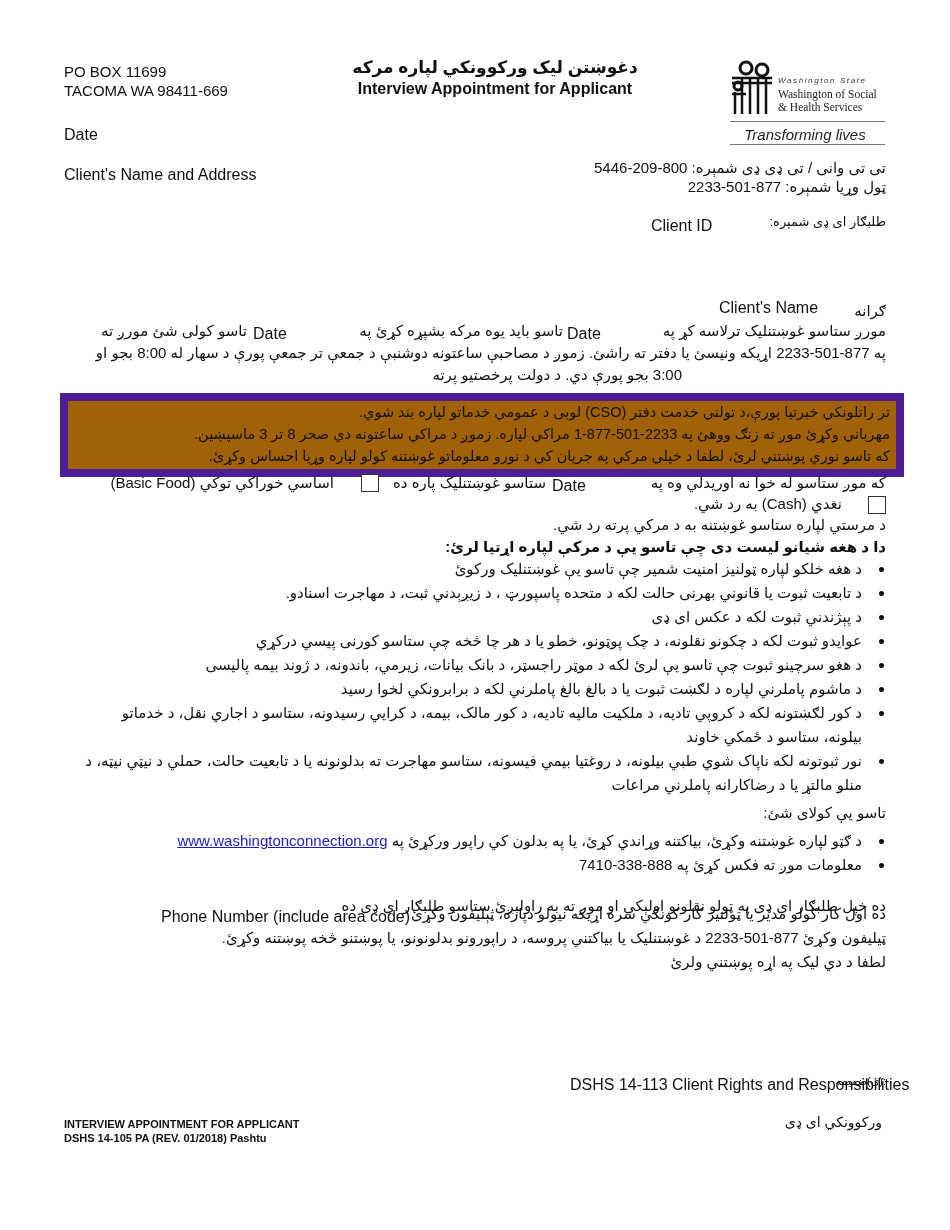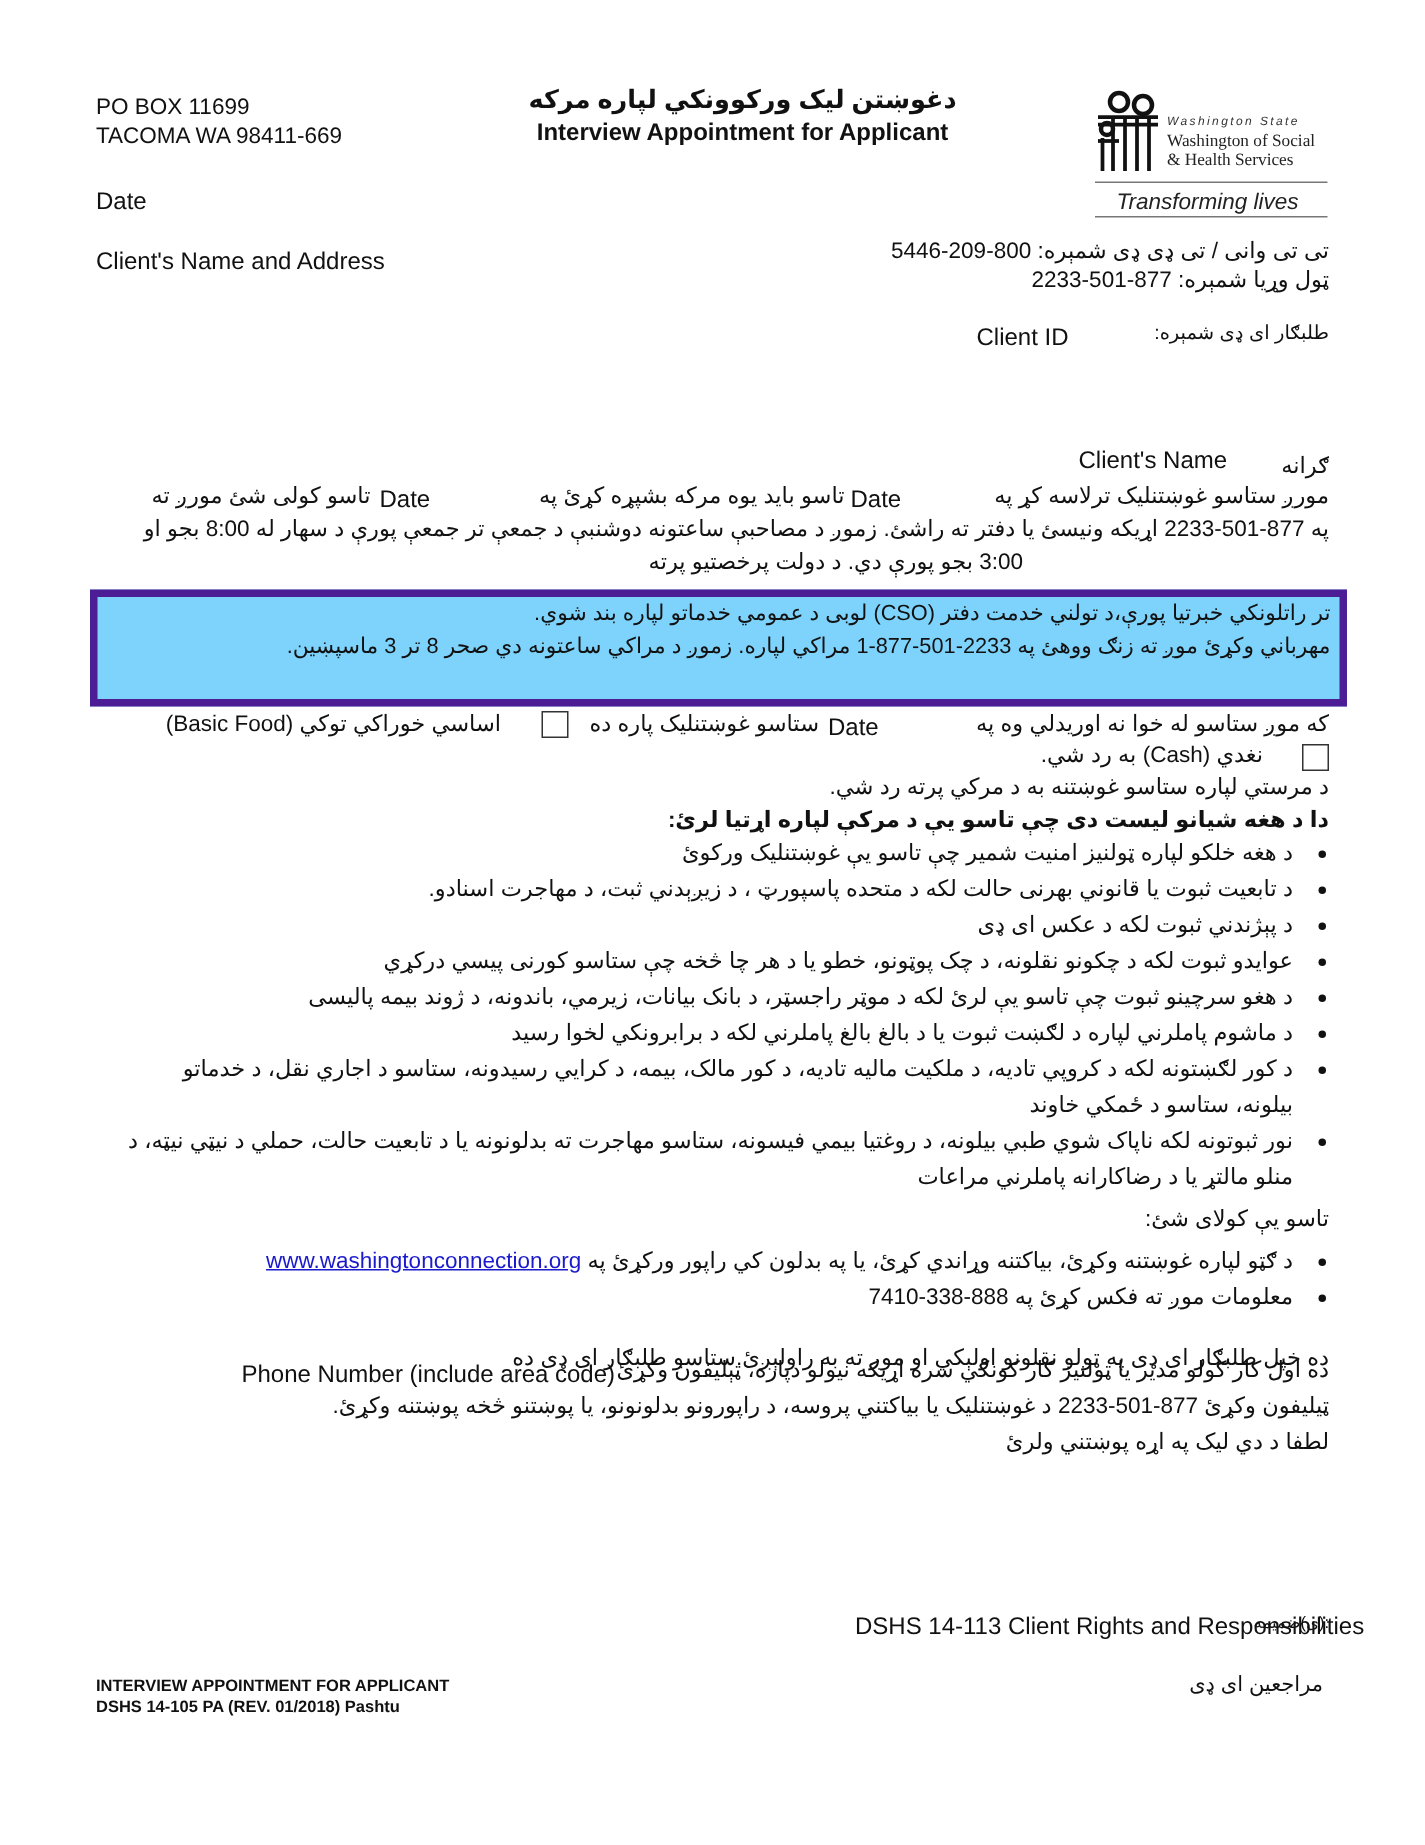--- a/index.html
+++ b/index.html
@@ -12,21 +12,21 @@
   .title-en { left: 300px; width: 390px; top: 80px; text-align: center; font-size: 16px; font-weight: bold; }
   .small { font-size: 16px; }
   .logo { left: 730px; top: 60px; width: 155px; height: 85px; }
   .logo-line { position: absolute; left: 0; width: 155px; height: 1px; background: #777; }
   .logo-ws { position: absolute; left: 48px; top: 16px; font-size: 8px; letter-spacing: 1.6px; font-style: italic; color: #333; }
   .logo-dept { position: absolute; left: 48px; top: 28px; font-size: 11.5px; line-height: 13px; font-family: "Liberation Serif", serif; color: #222; }
   .logo-tag { position: absolute; left: 0; width: 150px; top: 66px; text-align: center; font-size: 15px; font-style: italic; color: #222; }
   .body-ps { font-size: 15px; line-height: 22px; }
   .right-edge { right: 64px; }
   .box { position: absolute; left: 60px; top: 393px; width: 828px; height: 68px;
-         border: 5px solid #4c1d95; background: #7dd3fc; }
+         border: 8px solid #4c1d95; background: #a16207; }
   .box-line { position: absolute; right: 6px; font-size: 14.5px; line-height: 21px; direction: rtl; white-space: nowrap; }
   .chk { position: absolute; width: 16px; height: 16px; border: 1.5px solid #333; background: #fff; }
   .bullet { position: absolute; right: 64px; width: 8px; height: 8px; }
   .bullet::before { content: ""; position: absolute; left: 1px; top: 1px; width: 5px; height: 5px; border-radius: 50%; background: #111; }
   a.link { color: #1a1acc; text-decoration: underline; }
   .footer-en { left: 64px; font-size: 11px; font-weight: bold; }
 </style>
 </head>
 <body>
 
@@ -81,20 +81,21 @@
 <div class="abs small" style="left:567px; top:325px;">Date</div>
 <div class="abs rtl body-ps" style="right:387px; top:320px;">تاسو باید یوه مرکه بشپړه کړئ په</div>
 <div class="abs small" style="left:253px; top:325px;">Date</div>
 <div class="abs rtl body-ps" style="right:703px; top:320px;">تاسو کولی شئ مورږ ته</div>
 <div class="abs rtl body-ps" style="right:64px; top:342px;">په 877-501-2233 اړیکه ونیسئ یا دفتر ته راشئ. زموږ د مصاحبې ساعتونه دوشنبې د جمعې تر جمعې پورې د سهار له 8:00 بجو او</div>
 <div class="abs rtl body-ps" style="right:268px; top:364px;">3:00 بجو پورې دي. د دولت پرخصتیو پرته</div>
 
 <div class="box">
   <div class="box-line" style="top:1px;">تر راتلونکي خبرتیا پورې،د تولني خدمت دفتر (CSO) لوبی د عمومي خدماتو لپاره بند شوي.</div>
   <div class="box-line" style="top:23px;">مهرباني وکړئ موږ ته زنګ ووهئ په 2233-501-877-1 مراکي لپاره. زموږ د مراکي ساعتونه دي صحر 8 تر 3 ماسپښین.</div>
+  <div class="box-line" style="top:45px;">که تاسو نوري پوښتني لرئ، لطفا د خپلي مرکي په جریان کي د نورو معلوماتو غوښتنه کولو لپاره وړیا احساس وکړئ.</div>
 </div>
 
 <div class="abs rtl body-ps" style="right:64px; top:472px;margin-left:12px;">که موږ ستاسو له خوا نه اوریدلي وه په</div>
 <div class="abs small" style="left:552px; top:477px;">Date</div>
 <div class="abs rtl body-ps" style="right:404px; top:472px;">ستاسو غوښتنلیک پاره ده</div>
 <div class="chk" style="left:361px; top:474px;"></div>
 <div class="abs rtl body-ps" style="right:616px; top:472px;">اساسي خوراکي توکي (Basic Food)</div>
 <div class="chk" style="left:868px; top:496px;"></div>
 <div class="abs rtl body-ps" style="right:108px; top:493px;">نغدي (Cash) به رد شي.</div>
 <div class="abs rtl body-ps" style="right:64px; top:514px;">د مرستي لپاره ستاسو غوښتنه به د مرکي پرته رد شي.</div>
@@ -141,13 +142,13 @@
 <div class="abs rtl body-ps" style="right:64px; top:903px;">ده اول کار کولو مدیر یا ټولنیز کار کونکي سره اړیکه نیولو دپاره، ټېلیفون وکړئ</div>
 <div class="abs small" style="left:161px; top:908px;">Phone Number (include area code)</div>
 <div class="abs rtl body-ps" style="right:64px; top:927px;">ټیلیفون وکړئ 877-501-2233 د غوښتنلیک یا بیاکتني پروسه، د راپورونو بدلونونو، یا پوښتنو څخه پوښتنه وکړئ.</div>
 <div class="abs rtl body-ps" style="right:64px; top:951px;">لطفا د دي لیک په اړه پوښتني ولرئ</div>
 
 <div class="abs small" style="left:570px; top:1076px;">DSHS 14-113 Client Rights and Responsibilities</div>
 <div class="abs rtl" style="right:64px; top:1075px; font-size:11px;">:(ی)ضمیمه</div>
 
 <div class="abs footer-en" style="top:1118px;">INTERVIEW APPOINTMENT FOR APPLICANT</div>
 <div class="abs footer-en" style="top:1132px;">DSHS 14-105 PA (REV. 01/2018) Pashtu</div>
-<div class="abs rtl" style="right:68px; top:1114px; font-size:14px;">مراجعین ای ډی</div>
+<div class="abs rtl" style="right:68px; top:1114px; font-size:14px;">ورکوونکي ای ډی</div>
 
 </body></html>

